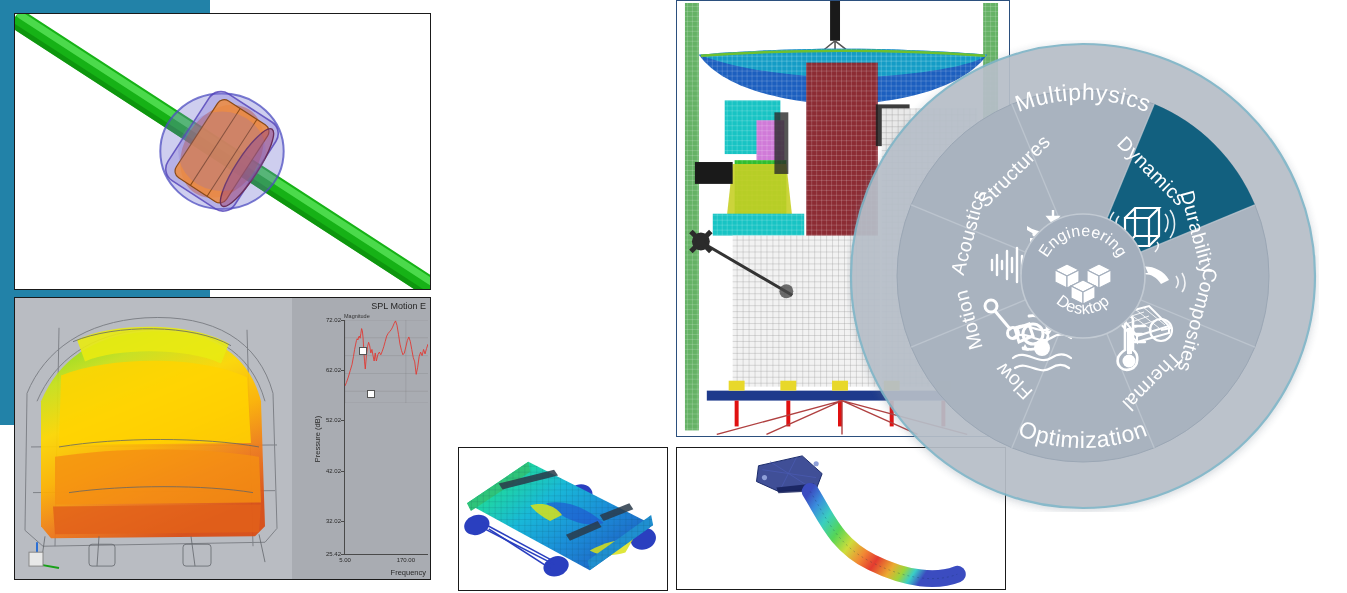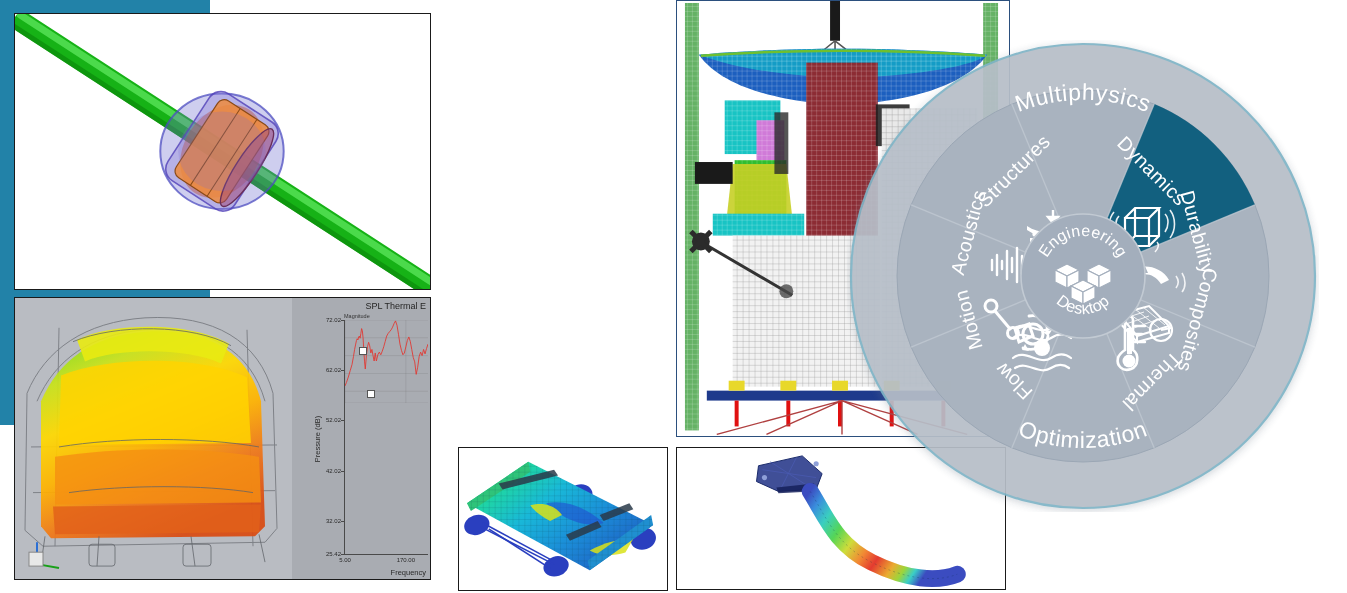--- a/index.html
+++ b/index.html
@@ -136,21 +136,21 @@
         <g stroke-width="2" fill="none">
           <line x1="22" y1="268" x2="22" y2="246" stroke="#2b6fd4"></line>
           <line x1="22" y1="268" x2="44" y2="272" stroke="#19a019"></line>
           <rect x="14" y="256" width="14" height="14" fill="#e8e8e8" stroke="#888" stroke-width="1"></rect>
         </g>
       </svg>
     </div>
 
     <div class="car-right">
       <div class="plot">
-        <div class="plot-title">SPL Thermal E</div>
+        <div class="plot-title">SPL Motion E</div>
         <div class="plot-mag">Magnitude</div>
         <div class="plot-ylabel">Pressure (dB)</div>
         <div class="plot-xlabel">Frequency</div>
         <div class="plot-frame" id="plotFrame">
           <svg class="plot-curve" id="plotSvg" viewBox="0 0 100 100" preserveAspectRatio="none">
               <line x1="0" y1="0.00" x2="100" y2="0.00" stroke="#6e6e6e" stroke-width="0.35" opacity="0.7"></line>
               <line x1="0" y1="21.46" x2="100" y2="21.46" stroke="#6e6e6e" stroke-width="0.35" opacity="0.7"></line>
               <line x1="0" y1="42.92" x2="100" y2="42.92" stroke="#6e6e6e" stroke-width="0.35" opacity="0.7"></line>
               <line x1="0" y1="64.38" x2="100" y2="64.38" stroke="#6e6e6e" stroke-width="0.35" opacity="0.7"></line>
               <line x1="0" y1="85.84" x2="100" y2="85.84" stroke="#6e6e6e" stroke-width="0.35" opacity="0.7"></line>

